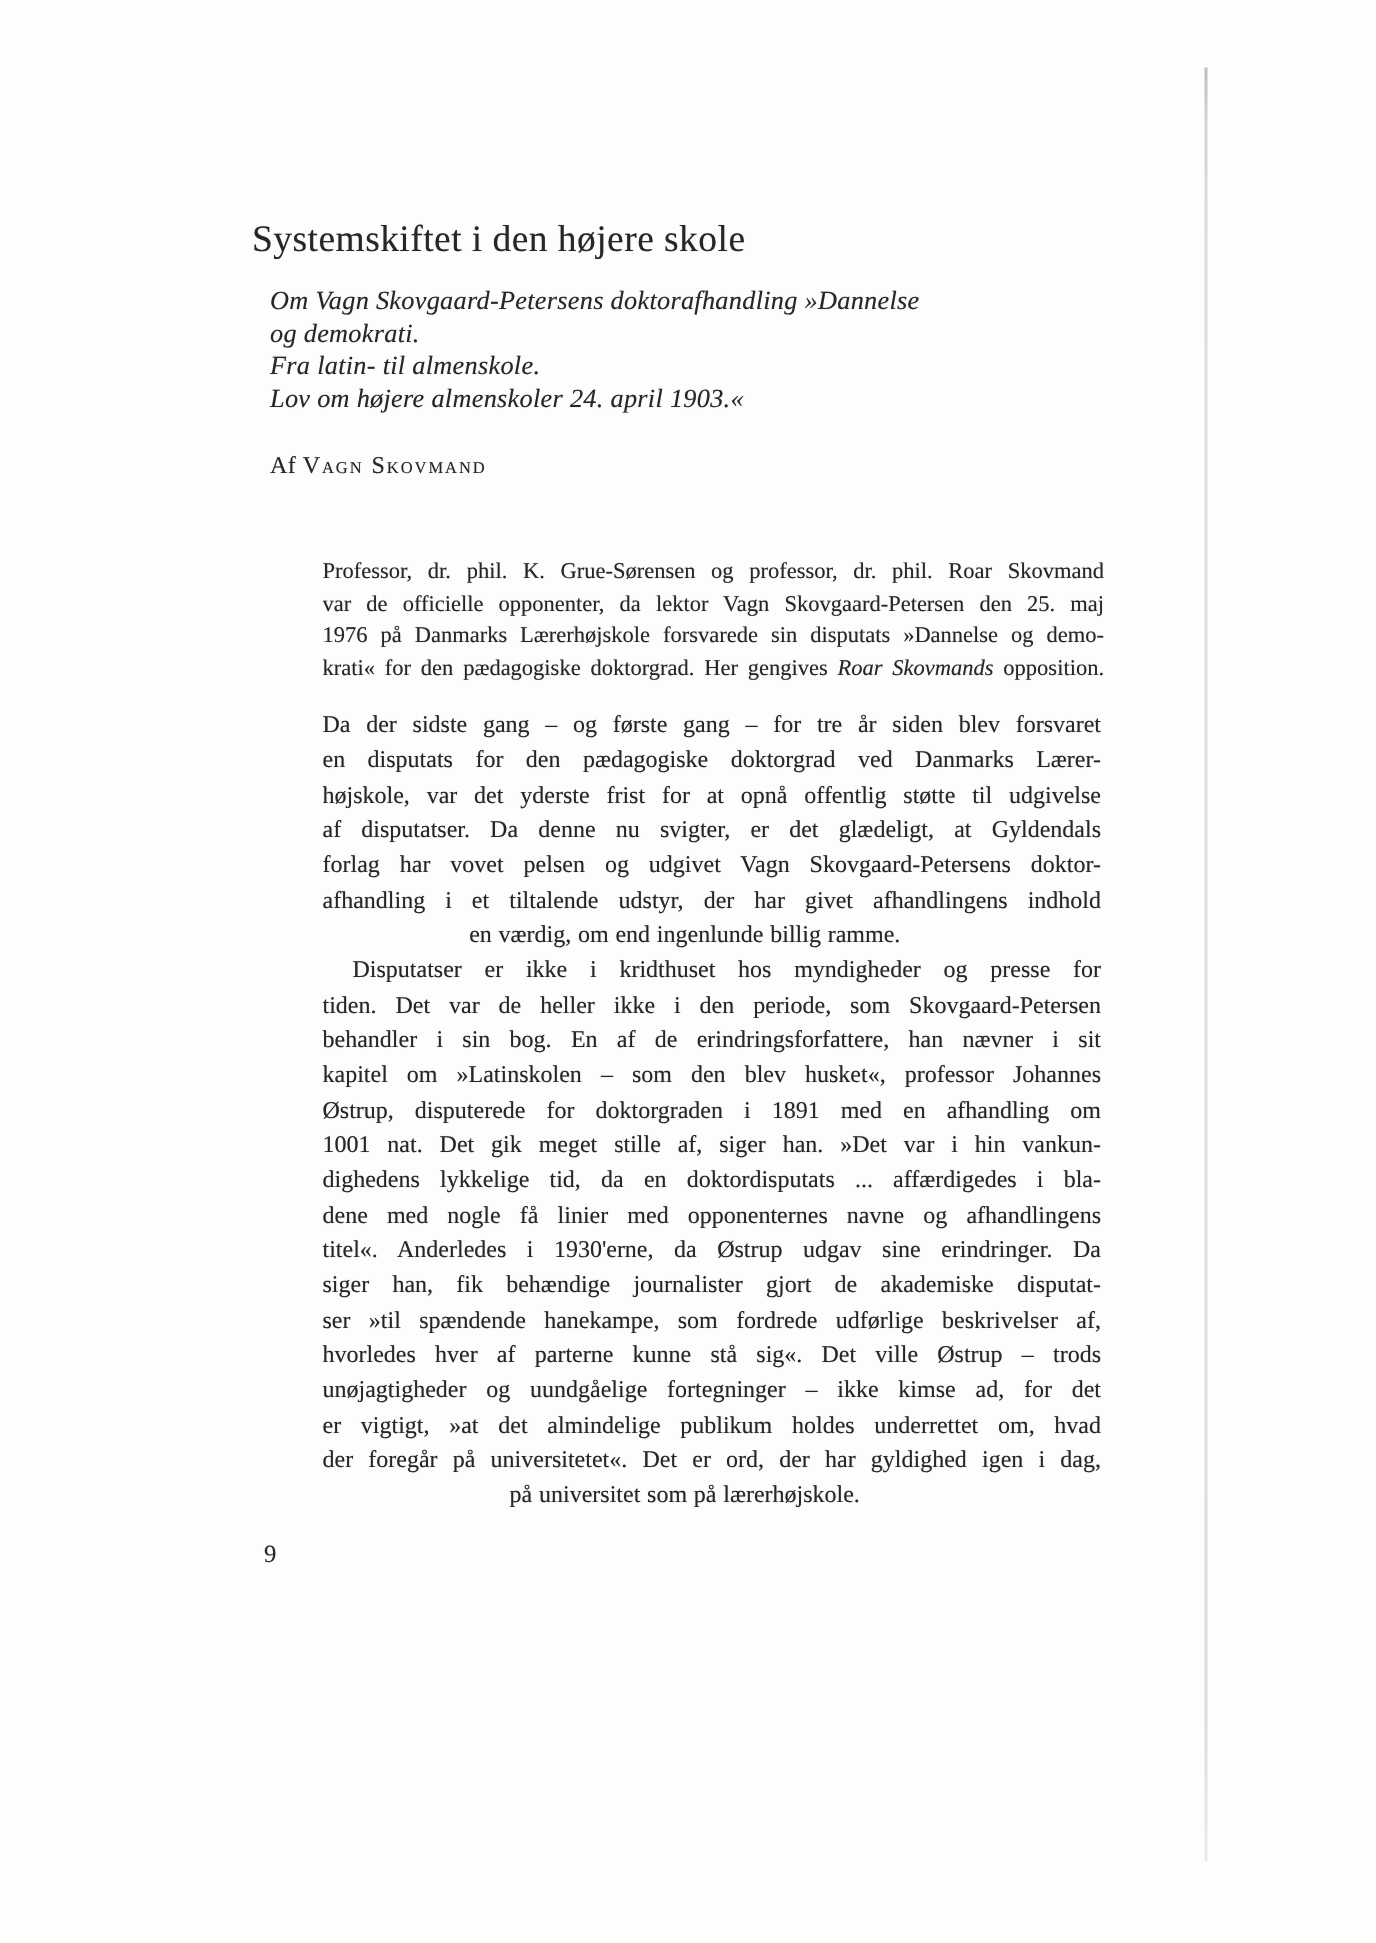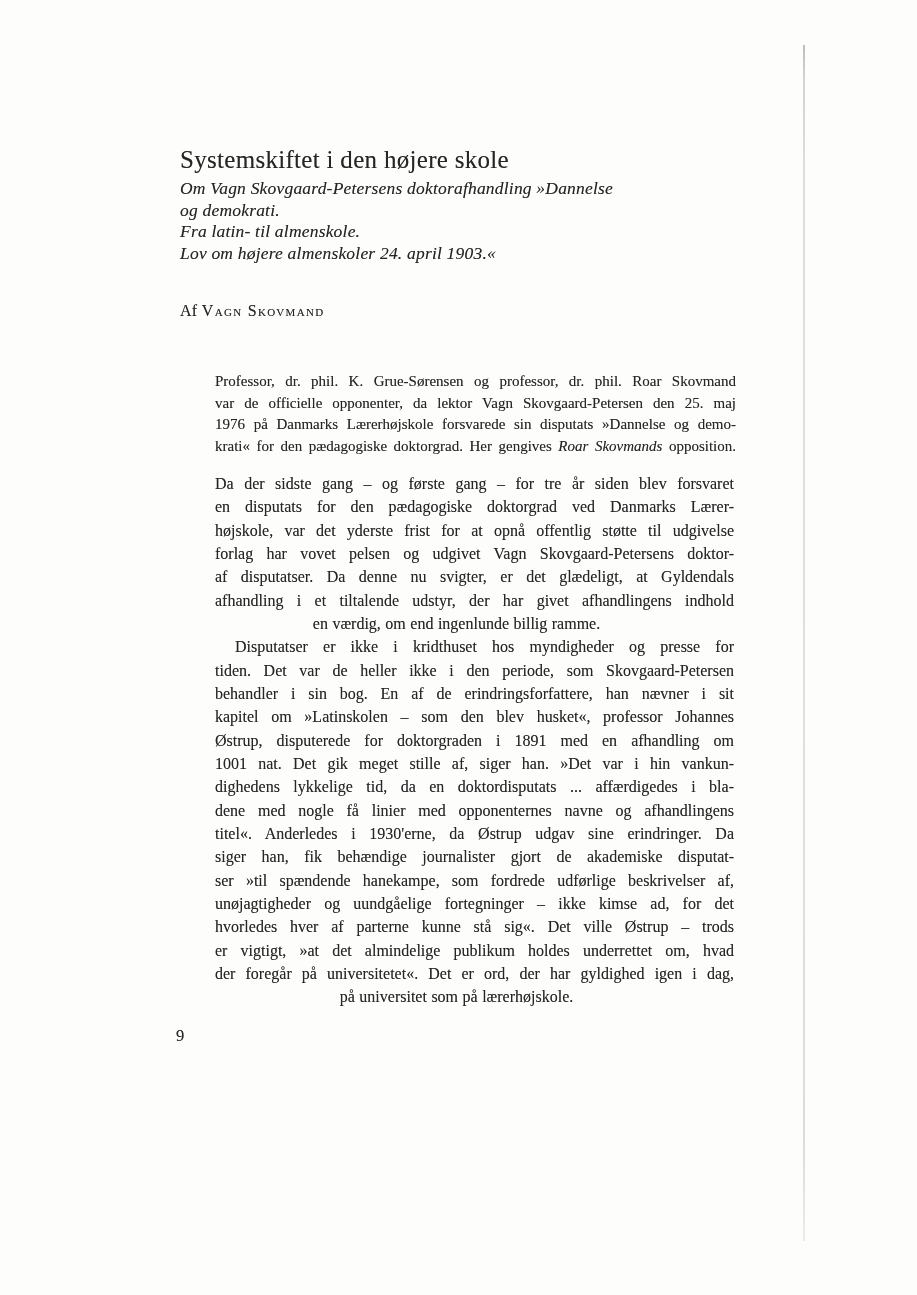--- a/index.html
+++ b/index.html
@@ -6,26 +6,26 @@
   .page{
     position:relative;
     width:917px;height:1295px;
     background:#fdfdfc;
     overflow:hidden;
     font-family:"Liberation Serif","DejaVu Serif",serif;
     color:#262626;
   }
   .page *{text-shadow:0 0 .6px rgba(50,50,50,.45);}
   .title{
-    position:absolute;left:180px;top:146px;
+    position:absolute;left:168px;top:146px;
     margin:0;font-size:25px;font-weight:normal;letter-spacing:.3px;
     white-space:nowrap;
   }
   .subtitle{
-    position:absolute;left:180px;top:178px;
+    position:absolute;left:180px;top:190px;
     font-style:italic;font-size:17.5px;line-height:21.7px;
     white-space:nowrap;letter-spacing:.2px;
   }
   .byline{
     position:absolute;left:180px;top:302px;
     font-size:16px;letter-spacing:.3px;white-space:nowrap;
   }
   .sc{font-variant:small-caps;letter-spacing:1.3px;}
   .abstract{
     position:absolute;left:179px;top:371px;width:557px;
@@ -75,39 +75,39 @@
       <div class="tline just"><span>var de officielle opponenter, da lektor Vagn Skovgaard-Petersen den 25. maj</span></div>
       <div class="tline just"><span>1976 på Danmarks Lærerhøjskole forsvarede sin disputats »Dannelse og demo-</span></div>
       <div class="tline just"><span>krati« for den pædagogiske doktorgrad. Her gengives </span><span class="it">Roar Skovmands</span><span> opposition.</span></div>
     </div>
 
   <div class="bodytext" id="bodytext">
       <div class="para">
         <div class="tline just"><span>Da der sidste gang – og første gang – for tre år siden blev forsvaret</span></div>
         <div class="tline just"><span>en disputats for den pædagogiske doktorgrad ved Danmarks Lærer-</span></div>
         <div class="tline just"><span>højskole, var det yderste frist for at opnå offentlig støtte til udgivelse</span></div>
+        <div class="tline just"><span>af disputatser. Da denne nu svigter, er det glædeligt, at Gyldendals</span></div>
         <div class="tline just"><span>forlag har vovet pelsen og udgivet Vagn Skovgaard-Petersens doktor-</span></div>
-        <div class="tline just"><span>af disputatser. Da denne nu svigter, er det glædeligt, at Gyldendals</span></div>
         <div class="tline just"><span>afhandling i et tiltalende udstyr, der har givet afhandlingens indhold</span></div>
         <div class="tline"><span>en værdig, om end ingenlunde billig ramme.</span></div>
       </div>
       <div class="para">
         <div class="tline just indent"><span>Disputatser er ikke i kridthuset hos myndigheder og presse for</span></div>
         <div class="tline just"><span>tiden. Det var de heller ikke i den periode, som Skovgaard-Petersen</span></div>
         <div class="tline just"><span>behandler i sin bog. En af de erindringsforfattere, han nævner i sit</span></div>
         <div class="tline just"><span>kapitel om »Latinskolen – som den blev husket«, professor Johannes</span></div>
         <div class="tline just"><span>Østrup, disputerede for doktorgraden i 1891 med en afhandling om</span></div>
         <div class="tline just"><span>1001 nat. Det gik meget stille af, siger han. »Det var i hin vankun-</span></div>
         <div class="tline just"><span>dighedens lykkelige tid, da en doktordisputats ... affærdigedes i bla-</span></div>
         <div class="tline just"><span>dene med nogle få linier med opponenternes navne og afhandlingens</span></div>
         <div class="tline just"><span>titel«. Anderledes i 1930'erne, da Østrup udgav sine erindringer. Da</span></div>
         <div class="tline just"><span>siger han, fik behændige journalister gjort de akademiske disputat-</span></div>
         <div class="tline just"><span>ser »til spændende hanekampe, som fordrede udførlige beskrivelser af,</span></div>
+        <div class="tline just"><span>hvorledes hver af parterne kunne stå sig«. Det ville Østrup – trods</span></div>
         <div class="tline just"><span>unøjagtigheder og uundgåelige fortegninger – ikke kimse ad, for det</span></div>
-        <div class="tline just"><span>hvorledes hver af parterne kunne stå sig«. Det ville Østrup – trods</span></div>
         <div class="tline just"><span>er vigtigt, »at det almindelige publikum holdes underrettet om, hvad</span></div>
         <div class="tline just"><span>der foregår på universitetet«. Det er ord, der har gyldighed igen i dag,</span></div>
         <div class="tline"><span>på universitet som på lærerhøjskole.</span></div>
       </div>
     </div>
 
   <div class="pagenum">9</div>
 
 </div>
 

